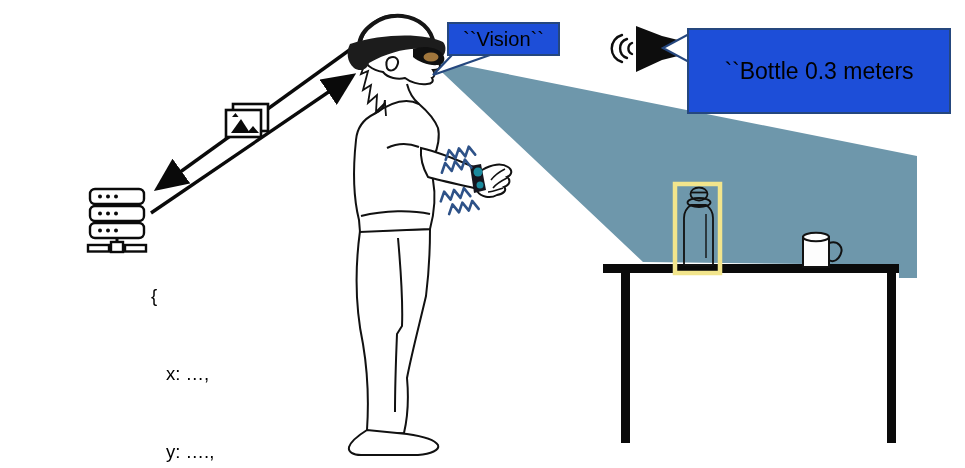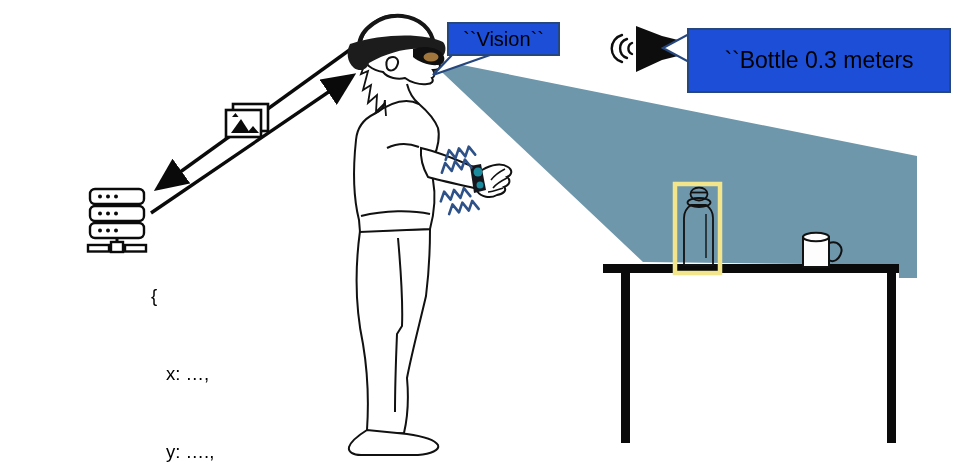--- a/index.html
+++ b/index.html
@@ -7,21 +7,21 @@
     position:relative;width:965px;height:468px;background:#ffffff;overflow:hidden;
     font-family:"Liberation Sans",sans-serif;color:#000;
   }
   .stage svg{position:absolute;left:0;top:0;}
   .callout{
     position:absolute;background:#1d4ed8;border:2.5px solid #25477e;box-sizing:border-box;
     display:flex;flex-direction:column;align-items:center;justify-content:center;
     text-align:center;z-index:5;
   }
   .vision-box{left:447px;top:22px;width:113px;height:34px;font-size:20px;}
-  .audio-box{left:687px;top:28px;width:264px;height:65px;font-size:23px;line-height:29px;}
+  .audio-box{left:687px;top:28px;width:264px;height:86px;font-size:23px;line-height:29px;}
   .json-block{
     position:absolute;left:151px;top:231px;font-size:18.5px;line-height:26px;z-index:5;
     white-space:pre;
   }
   .json-block .indent{padding-left:15px;}
 </style>
 </head>
 <body>
 
 <div class="stage">

